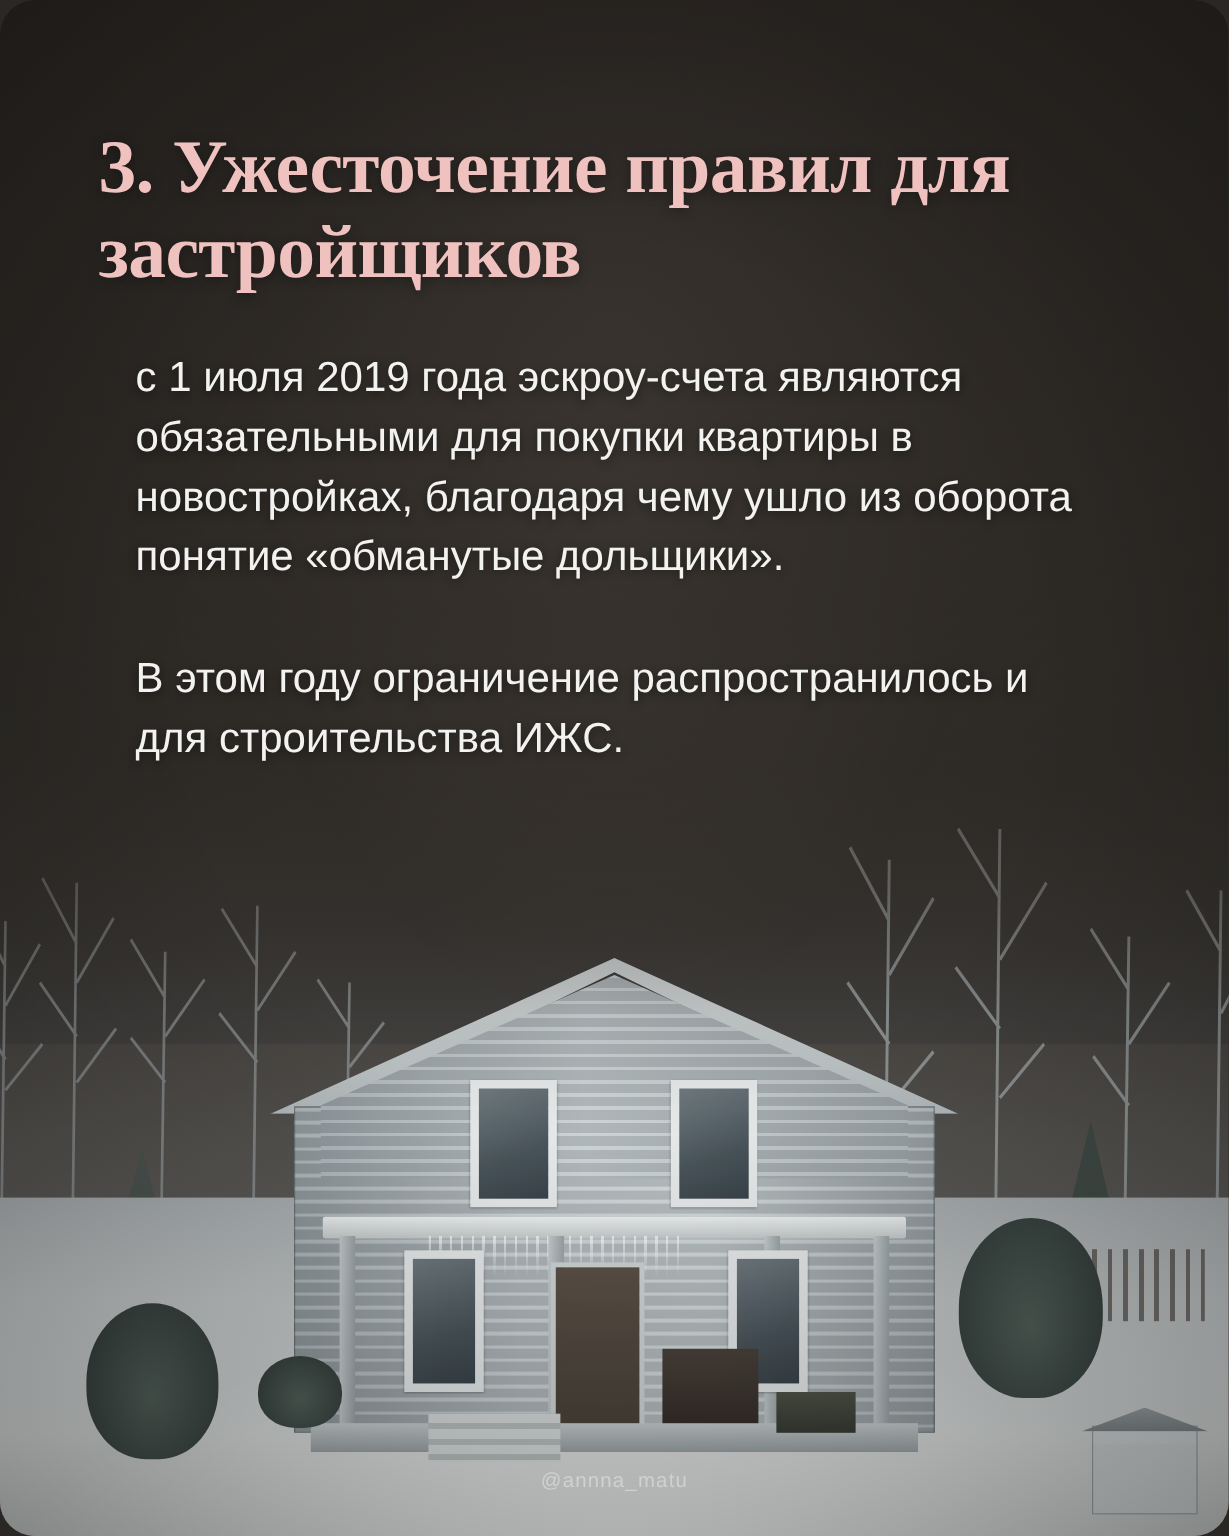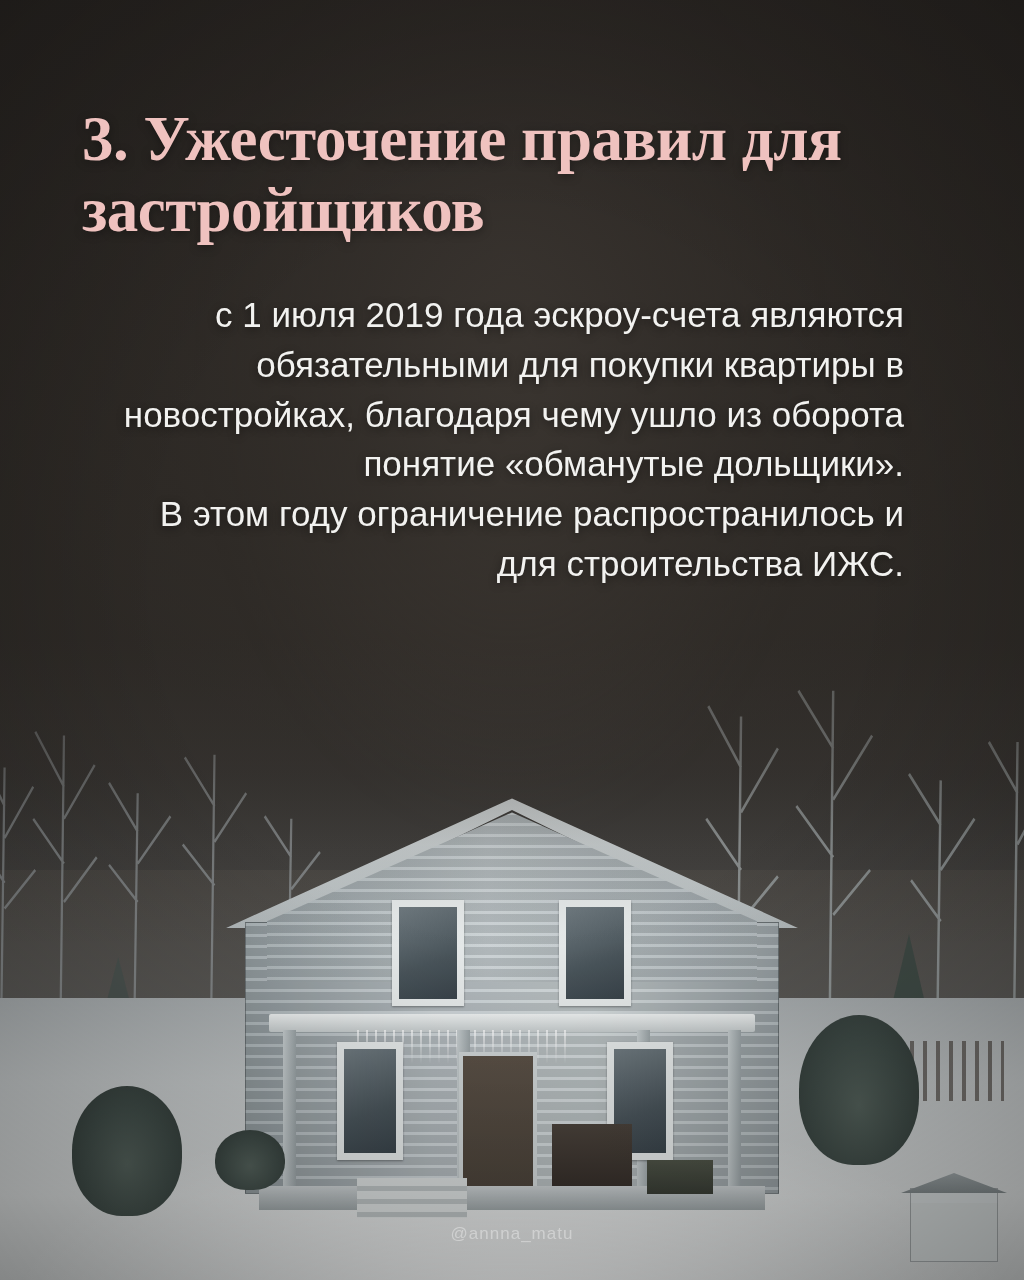--- a/index.html
+++ b/index.html
@@ -10,20 +10,21 @@
   }
   body {
     font-family: "Liberation Sans", sans-serif;
   }
   .slide {
     position: relative;
     width: 1024px;
     height: 1280px;
     overflow: hidden;
     background: #3a352f;
+    border-radius: 29px;
   }
 
   
   .photo {
     position: absolute;
     inset: 0;
     overflow: hidden;
   }
   
   .sky {
@@ -216,31 +217,31 @@
     color: #efc2bf;
     font-size: 63px;
     line-height: 1.13;
     letter-spacing: -0.5px;
     margin: 0;
     padding: 104px 72px 0 82px;
     text-shadow: 0 2px 10px rgba(0,0,0,0.35);
   }
   .body-block {
     padding: 44px 120px 0 113px;
-    text-align: right;
   }
   .body-text {
     color: #f2f2f0;
     font-size: 35px;
     line-height: 1.42;
     margin: 0;
     font-weight: 400;
     text-shadow: 0 2px 8px rgba(0,0,0,0.45);
   }
   .body-text + .body-text {
+    margin-top: 52px;
   }
   .watermark {
     position: absolute;
     left: 0; right: 0;
     bottom: 36px;
     text-align: center;
     color: rgba(245,245,245,0.42);
     font-size: 17px;
     letter-spacing: 1px;
   }

